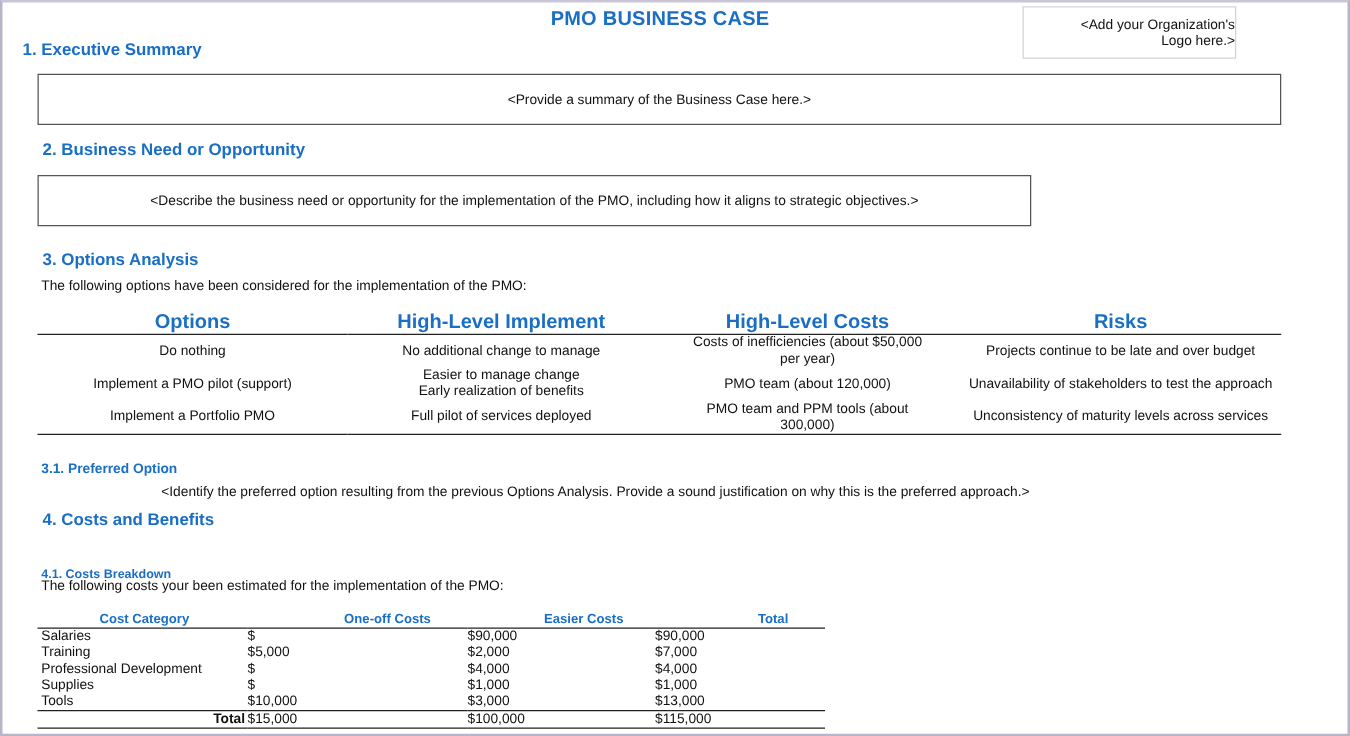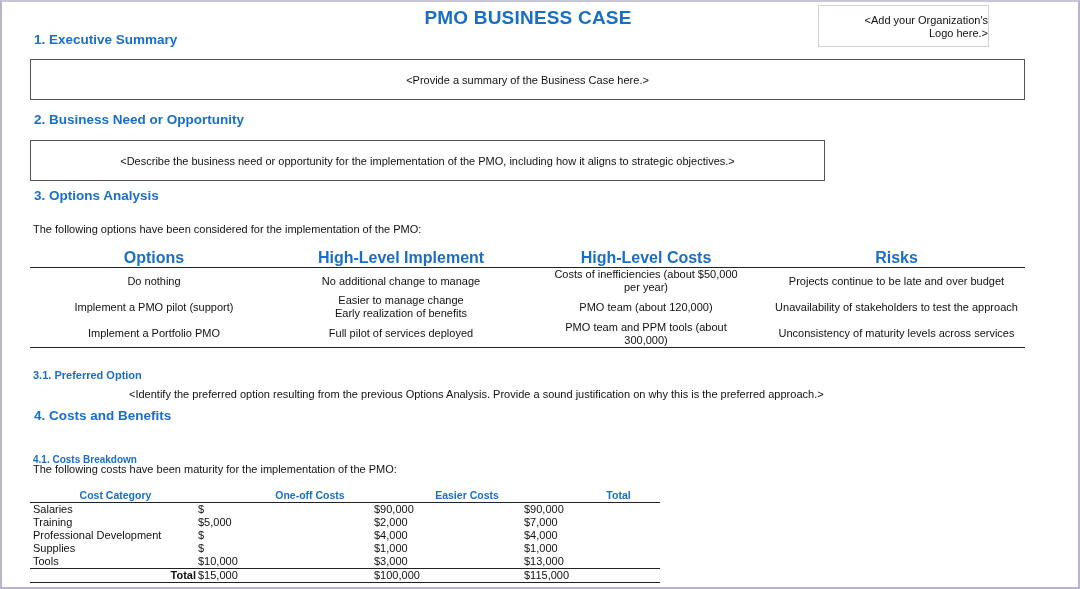--- a/index.html
+++ b/index.html
@@ -1,21 +1,21 @@
 <!DOCTYPE html>
 <html><head>
 <meta charset="utf-8">
 <style>
   * { box-sizing: border-box; margin: 0; padding: 0; }
   html, body { width: 1080px; height: 589px; overflow: hidden; background: #fff; }
   body { font-family: "Liberation Sans", sans-serif; color: #111; position: relative; }
   .frame { position: absolute; left: 0; top: 0; width: 1080px; height: 589px;
            border: 2px solid #b9b4c9; border-top-color: #c9c5d6; }
   .abs { position: absolute; }
-  .title { left: 0; width: 1056px; top: 7px; text-align: center; font-size: 19px; font-weight: bold; color: #1a6fc4; letter-spacing: 0.2px; }
+  .title { left: 0; width: 1056px; top: 7px; text-align: center; font-size: 16px; font-weight: bold; color: #1a6fc4; letter-spacing: 0.2px; }
   .logo-box { left: 818px; top: 5px; width: 171px; height: 42px; border: 1px solid #d3d3d3;
               font-size: 11px; text-align: right; line-height: 13px; padding-top: 8px; color: #111; }
   .h1 { font-size: 13.5px; font-weight: bold; color: #1a6fc4; }
   .h2 { font-size: 11px; font-weight: bold; color: #1a6fc4; }
   .textbox { border: 1px solid #555; font-size: 11px; text-align: center; display: flex; align-items: center; justify-content: center; }
   .para { font-size: 11px; color: #111; }
   table { border-collapse: collapse; font-size: 11px; }
   .opt-table { left: 30px; top: 249px; width: 995px; }
   .opt-table th { color: #1a6fc4; font-weight: bold; font-size: 16px; height: 13px; border-bottom: 1.5px solid #222; padding: 0; }
   .opt-table td { text-align: center; vertical-align: middle; padding: 0; line-height: 13px; }
@@ -31,31 +31,31 @@
 
 <div class="frame"></div>
 
 <div class="abs title">PMO BUSINESS CASE</div>
 
 <div class="abs logo-box">
   <div>&lt;Add your Organization's</div>
   <div>Logo here.&gt;</div>
 </div>
 
-<div class="abs h1" style="left:34px; top:32px;">1. Executive Summary</div>
+<div class="abs h1" style="left:18px; top:32px;">1. Executive Summary</div>
 <div class="abs textbox" style="left:30px; top:59px; width:995px; height:41px;">
   <span>&lt;Provide a summary of the Business Case here.&gt;</span>
 </div>
 
 <div class="abs h1" style="left:34px; top:112px;">2. Business Need or Opportunity</div>
 <div class="abs textbox" style="left:30px; top:140px; width:795px; height:41px;">
   <span>&lt;Describe the business need or opportunity for the implementation of the PMO, including how it aligns to strategic objectives.&gt;</span>
 </div>
 
-<div class="abs h1" style="left:34px; top:188px;">3. Options Analysis</div>
+<div class="abs h1" style="left:34px; top:200px;">3. Options Analysis</div>
 <div class="abs para" style="left:33px; top:223px;">The following options have been considered for the implementation of the PMO:</div>
 
 <table class="abs opt-table">
   <colgroup>
       <col style="width:248px">
       <col style="width:246px">
       <col style="width:244px">
       <col style="width:257px">
     </colgroup>
   <thead>
@@ -95,21 +95,21 @@
       <td>Unconsistency of maturity levels across services</td>
     </tr>
   </tbody>
 </table>
 
 <div class="abs h2" style="left:33px; top:369px;">3.1. Preferred Option</div>
 <div class="abs para" style="left:129px; top:388px;">&lt;Identify the preferred option resulting from the previous Options Analysis. Provide a sound justification on why this is the preferred approach.&gt;</div>
 
 <div class="abs h1" style="left:34px; top:408px;">4. Costs and Benefits</div>
 <div class="abs h2" style="left:33px; top:454px; font-size:10px;text-align:right;">4.1. Costs Breakdown</div>
-<div class="abs para" style="left:33px; top:463px;">The following costs have been maturity for the implementation of the PMO:</div>
+<div class="abs para" style="left:33px; top:463px;">The following costs your been estimated for the implementation of the PMO:</div>
 
 <table class="abs cost-table">
   <colgroup>
       <col style="width:168px">
       <col style="width:176px">
       <col style="width:150px">
       <col style="width:136px">
     </colgroup>
   <thead>
     <tr>

